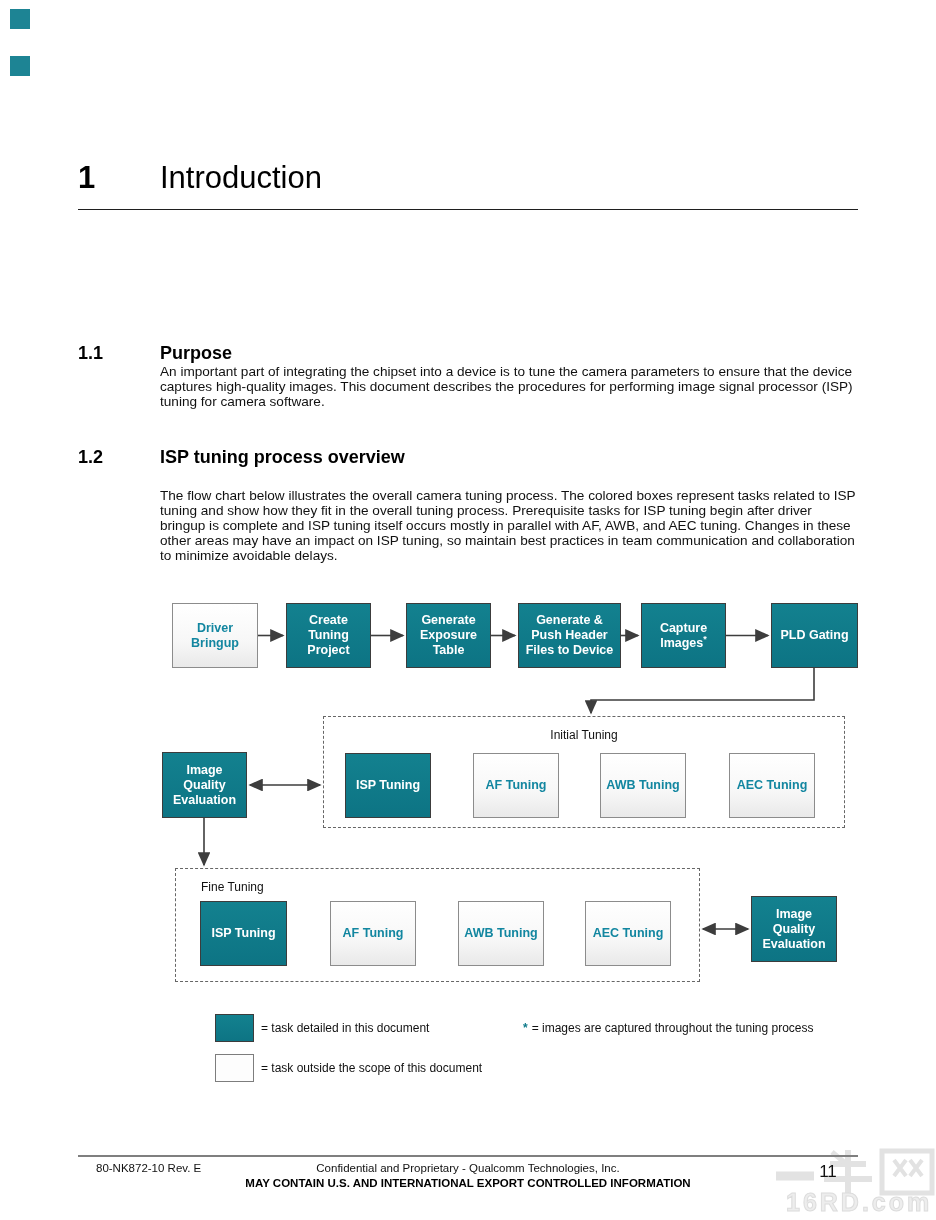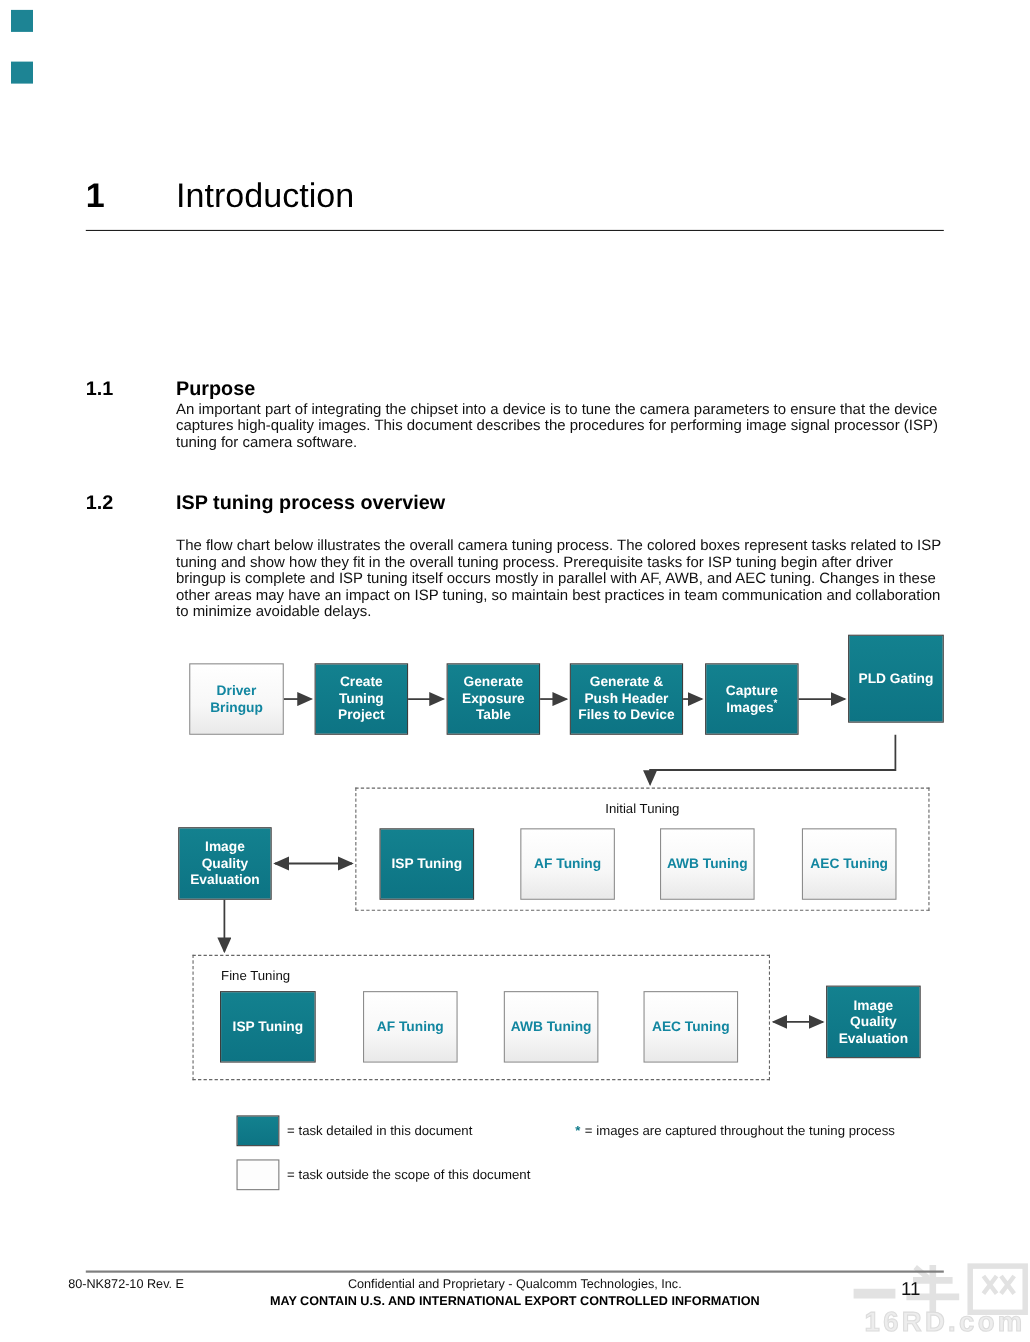--- a/index.html
+++ b/index.html
@@ -43,21 +43,21 @@
   .group-label { position:absolute; font-size:12px; color:#111; }
 
   .legend-sq { position:absolute; width:39px; height:28px; }
   .legend-sq.teal { background:linear-gradient(180deg,#13818f,#0d7484); border:1px solid #3c3c3c; }
   .legend-sq.white { background:#fdfdfd; border:1px solid #7d7d7d; }
   .legend-text { position:absolute; font-size:12px; color:#111; }
   .fn-star { color:#0e7a8a; font-weight:bold; margin-right:4px; }
 
   
   .footer-rule { position:absolute; left:78px; top:1155px; width:780px; height:2px; background:#7f7f7f; z-index:3; }
-  .footer-left { position:absolute; left:62px; top:1162px; font-size:11.5px; color:#111; z-index:3; }
+  .footer-left { position:absolute; left:96px; top:1162px; font-size:11.5px; color:#111; z-index:3; }
   .footer-center1 { position:absolute; left:78px; top:1162px; width:780px; text-align:center; font-size:11.5px; color:#111; z-index:3; }
   .footer-center2 { position:absolute; left:78px; top:1177px; width:780px; text-align:center; font-size:11.5px; font-weight:bold; color:#000; z-index:3; }
   .footer-page { position:absolute; left:798px; top:1162px; width:60px; text-align:center; font-size:17px; color:#111; z-index:3; }
 
   
   .wm { position:absolute; z-index:1; }
   .wm-site {
     position:absolute; left:786px; top:1188px; font-size:25px; font-weight:bold;
     letter-spacing:3px; color:#ededed; -webkit-text-stroke:1px #dcdcdc; z-index:1;
     font-family:"Liberation Sans", sans-serif;
@@ -116,21 +116,21 @@
   </div>
   <div class="fbox teal" style="left:518px; top:603px; width:103px; height:65px;">
     <span>Generate &amp; Push Header Files to Device</span>
   </div>
   <div class="fbox teal" style="left:406px; top:603px; width:85px; height:65px;">
     <span>Generate Exposure Table</span>
   </div>
   <div class="fbox teal" style="left:641px; top:603px; width:85px; height:65px;">
     <span><span>Capture Images</span><sup>*</sup></span>
   </div>
-  <div class="fbox teal" style="left:771px; top:577px; width:87px; height:80px;">
+  <div class="fbox teal" style="left:771px; top:603px; width:87px; height:65px;">
     <span>PLD Gating</span>
   </div>
 
   <div class="dashed-group" style="left:323px; top:716px; width:522px; height:112px;"></div>
   <div class="group-label" style="left:323px; top:728px; width:522px; text-align:center;">Initial Tuning</div>
 
   <div class="fbox teal" style="left:162px; top:752px; width:85px; height:66px;">
     <span>Image Quality Evaluation</span>
   </div>
   <div class="fbox teal" style="left:345px; top:753px; width:86px; height:65px;">

